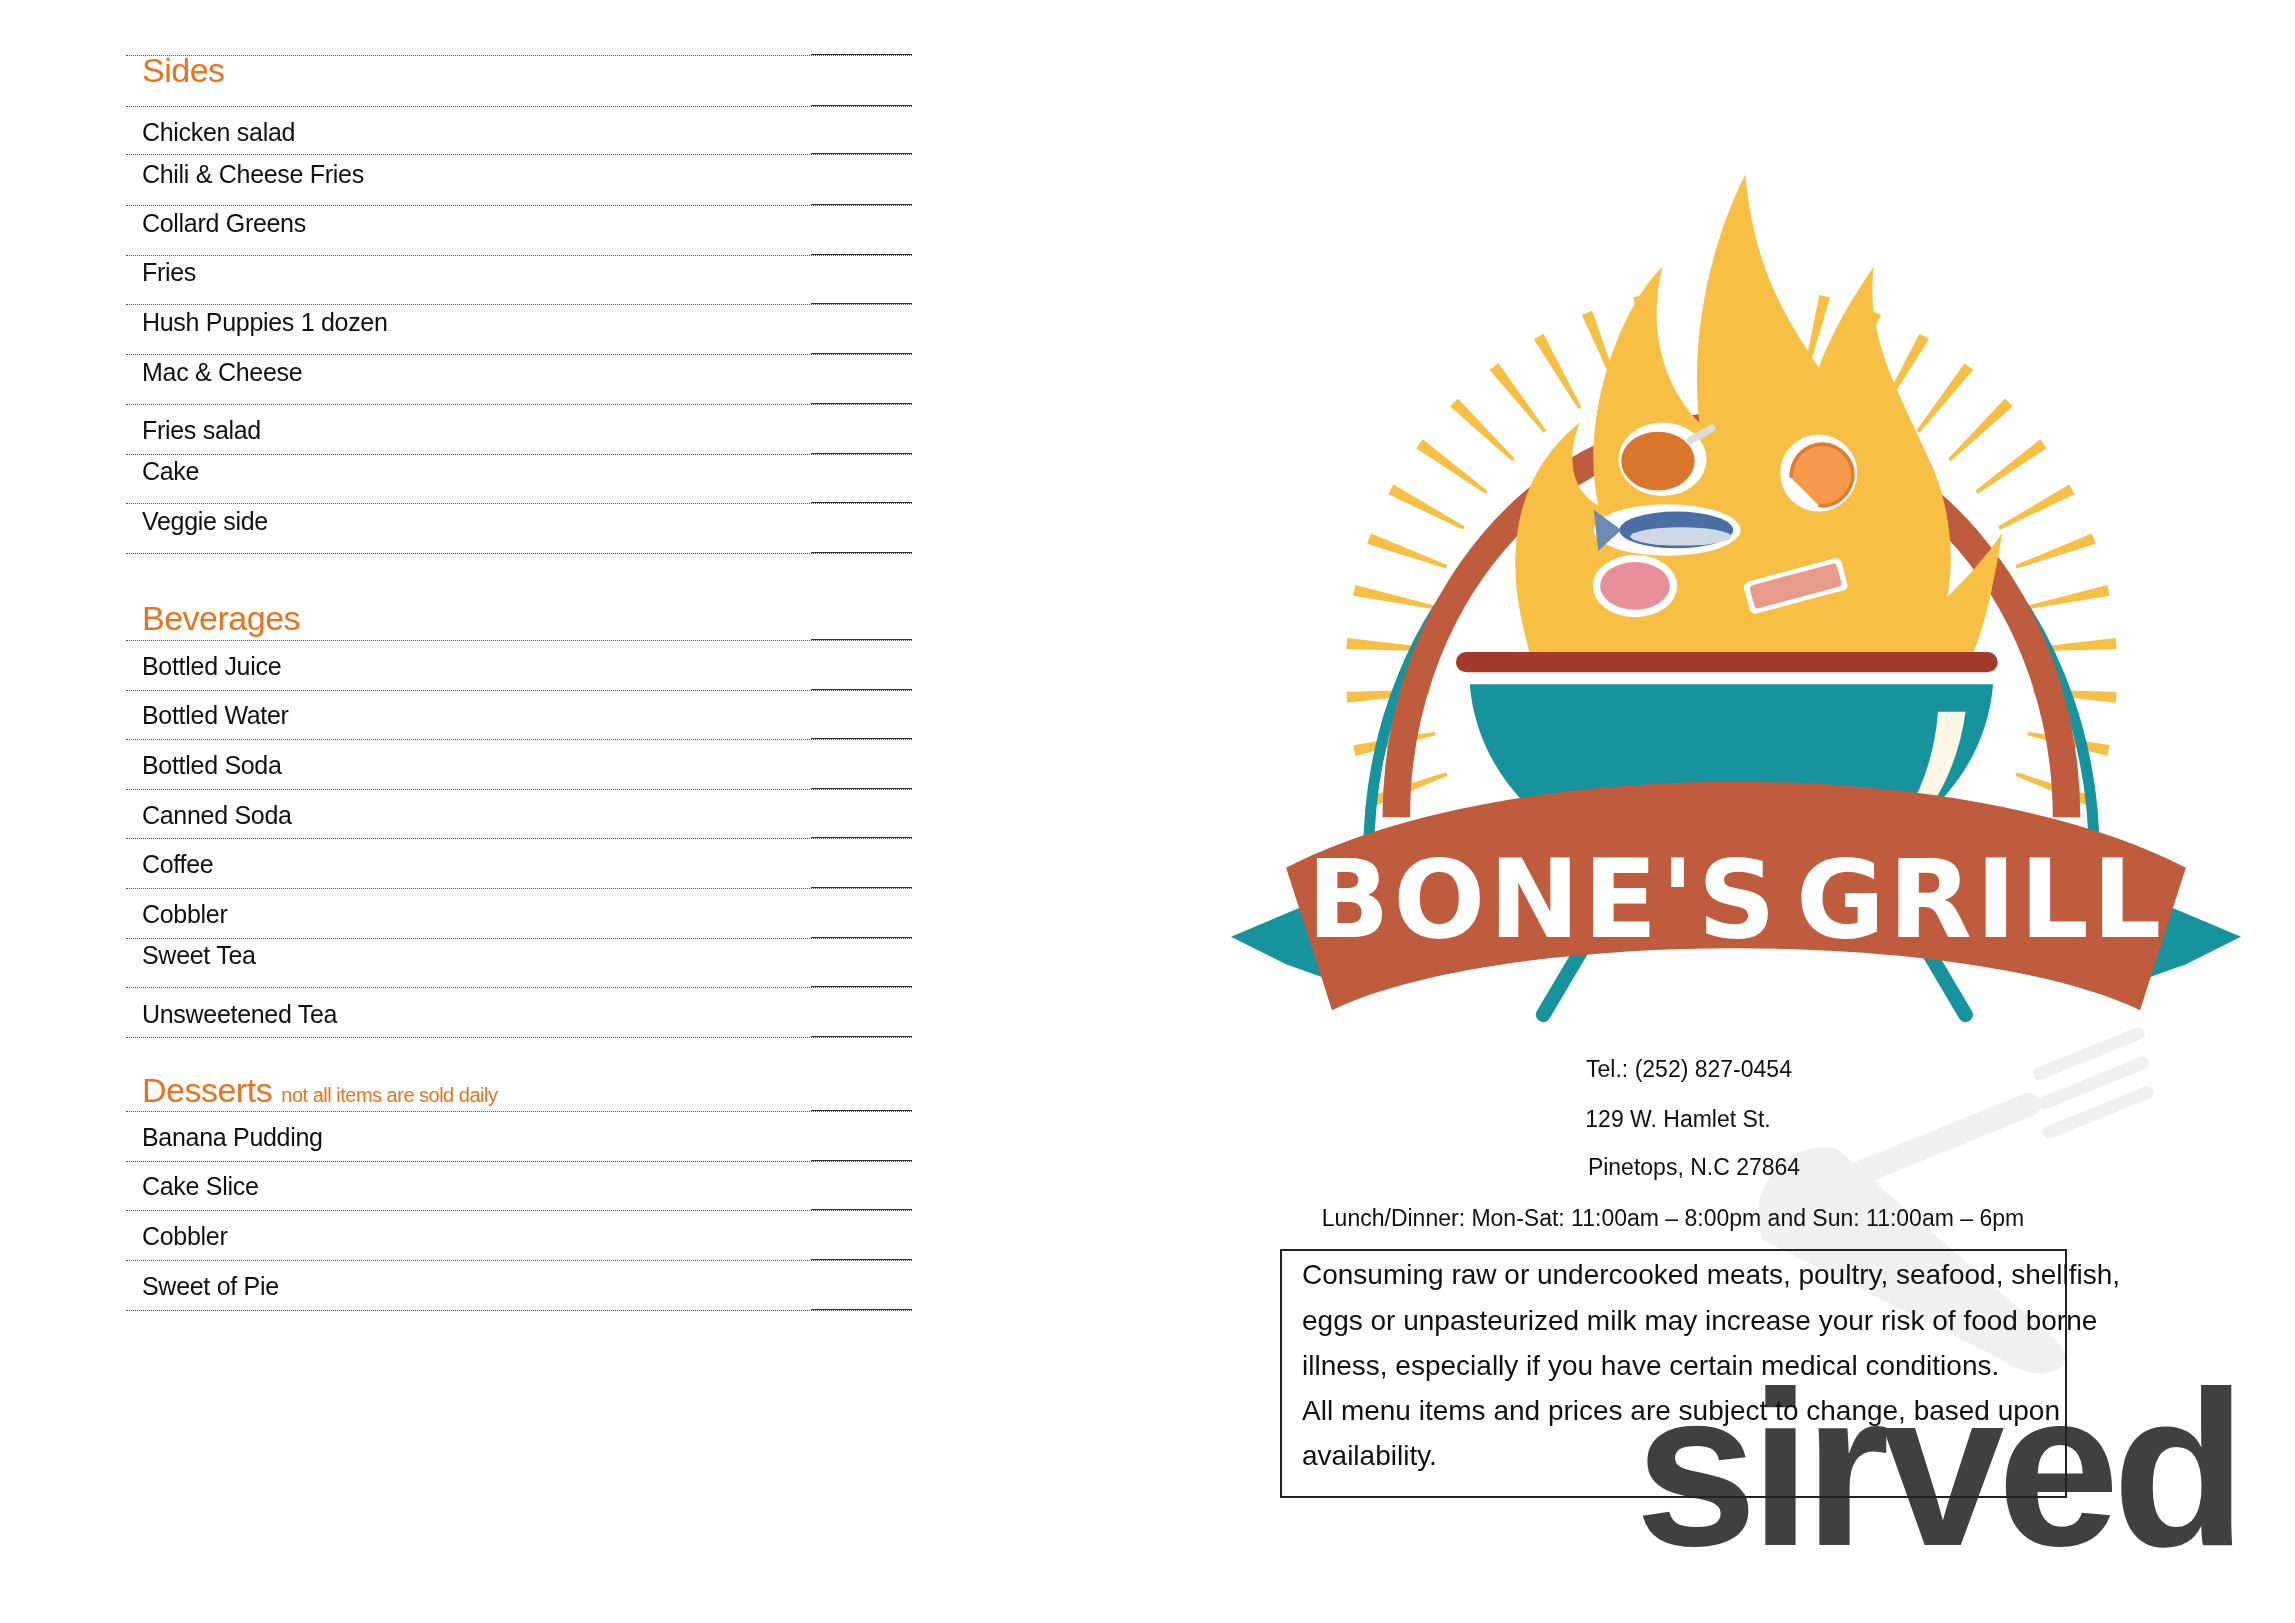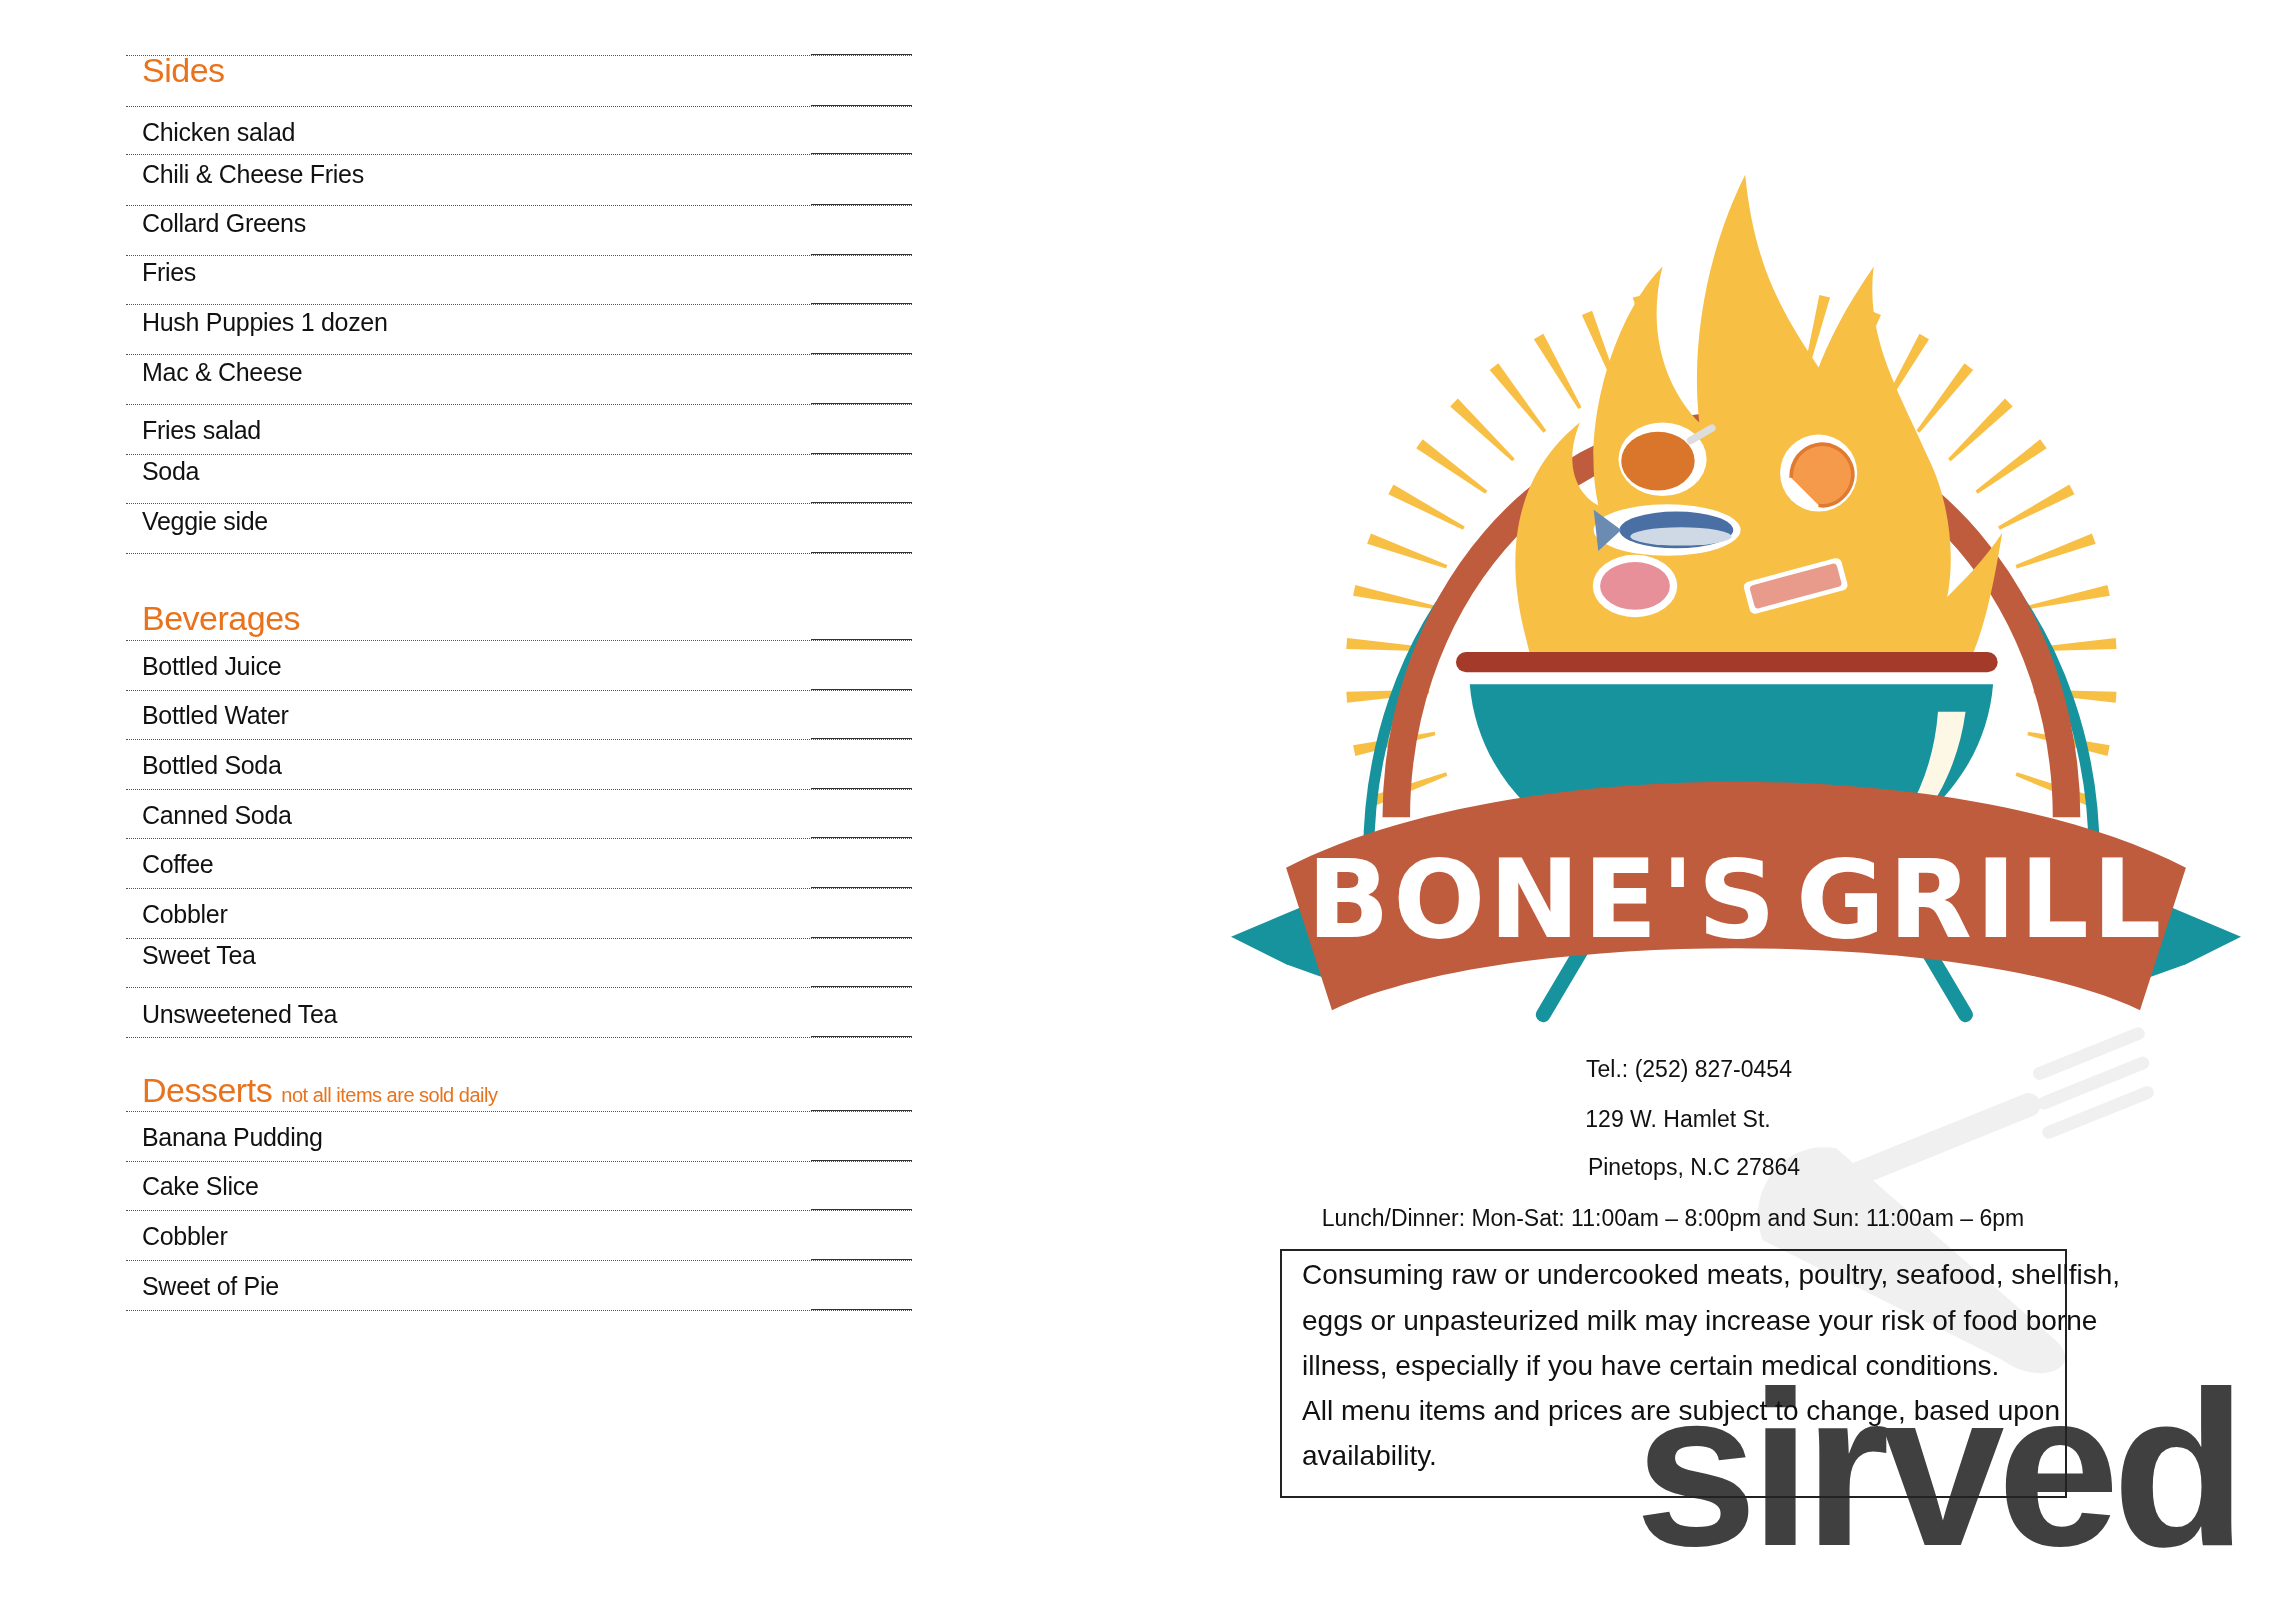--- a/index.html
+++ b/index.html
@@ -52,21 +52,21 @@
   <div class="item" style="top:223px">Collard Greens</div>
   <div class="rule" style="top:255px"></div>
   <div class="item" style="top:272px">Fries</div>
   <div class="rule" style="top:304px"></div>
   <div class="item" style="top:322px">Hush Puppies 1 dozen</div>
   <div class="rule" style="top:354px"></div>
   <div class="item" style="top:372px">Mac &amp; Cheese</div>
   <div class="rule" style="top:404px"></div>
   <div class="item" style="top:430px">Fries salad</div>
   <div class="rule" style="top:454px"></div>
-  <div class="item" style="top:471px">Soda</div>
+  <div class="item" style="top:471px">Cake</div>
   <div class="rule" style="top:503px"></div>
   <div class="item" style="top:521px">Veggie side</div>
   <div class="rule" style="top:553px"></div>
 </div>
 
 <div>
   <div class="section-title" style="top:601px">Beverages</div>
   <div class="rule" style="top:640px"></div>
   <div class="item" style="top:666px">Bottled Juice</div>
   <div class="rule" style="top:690px"></div>

